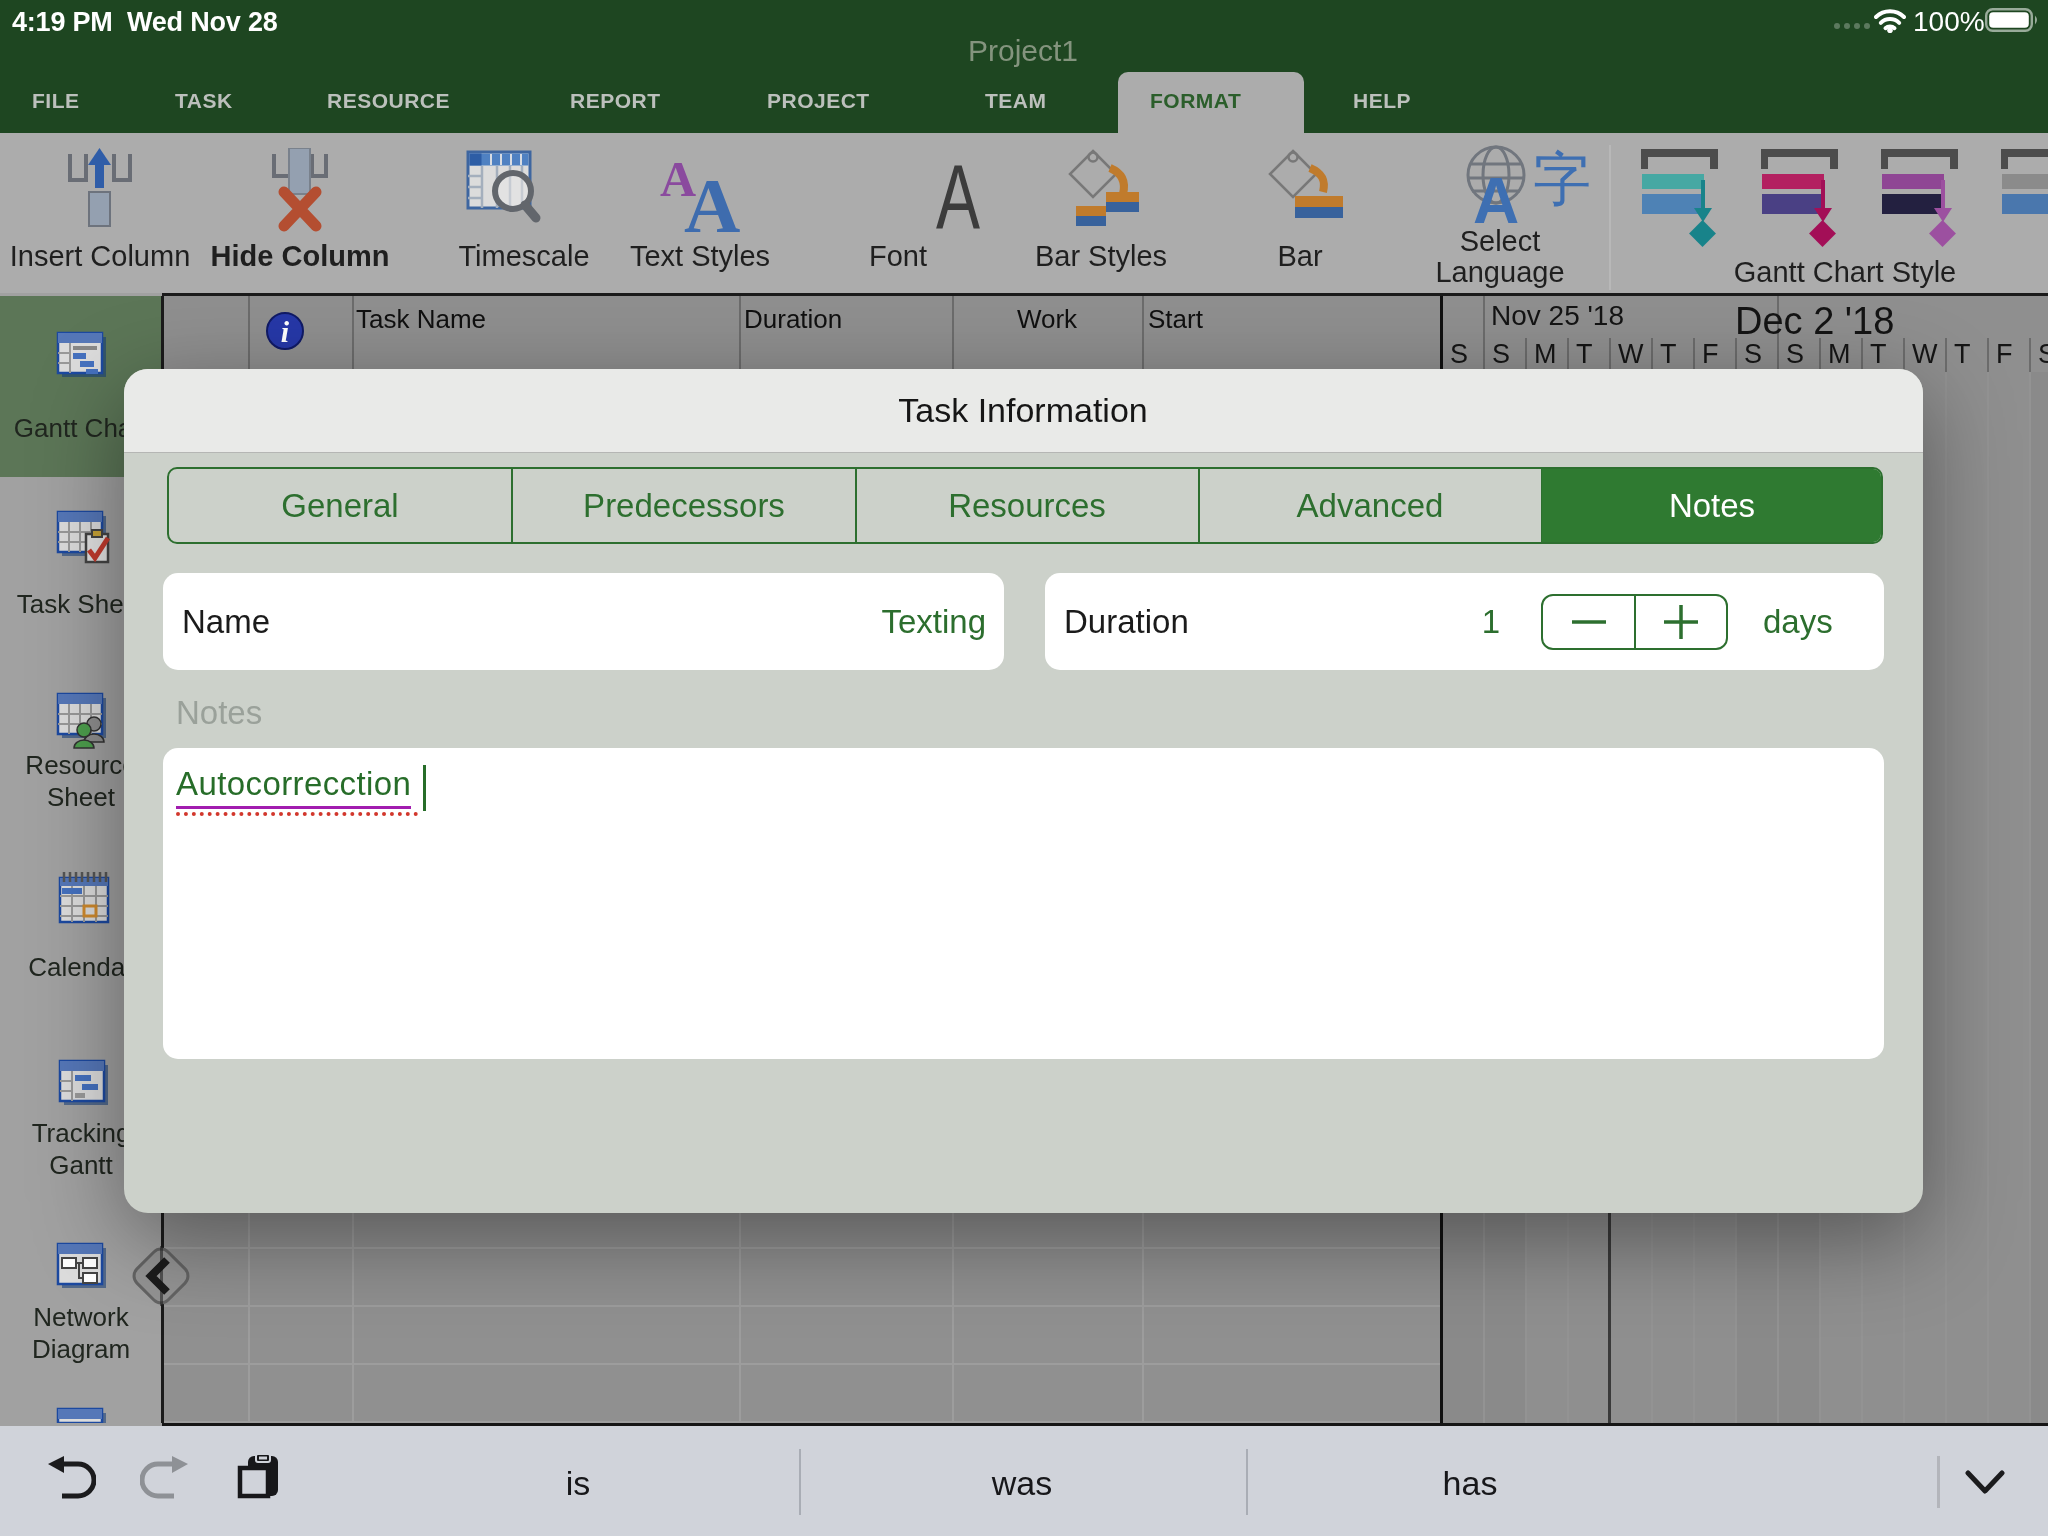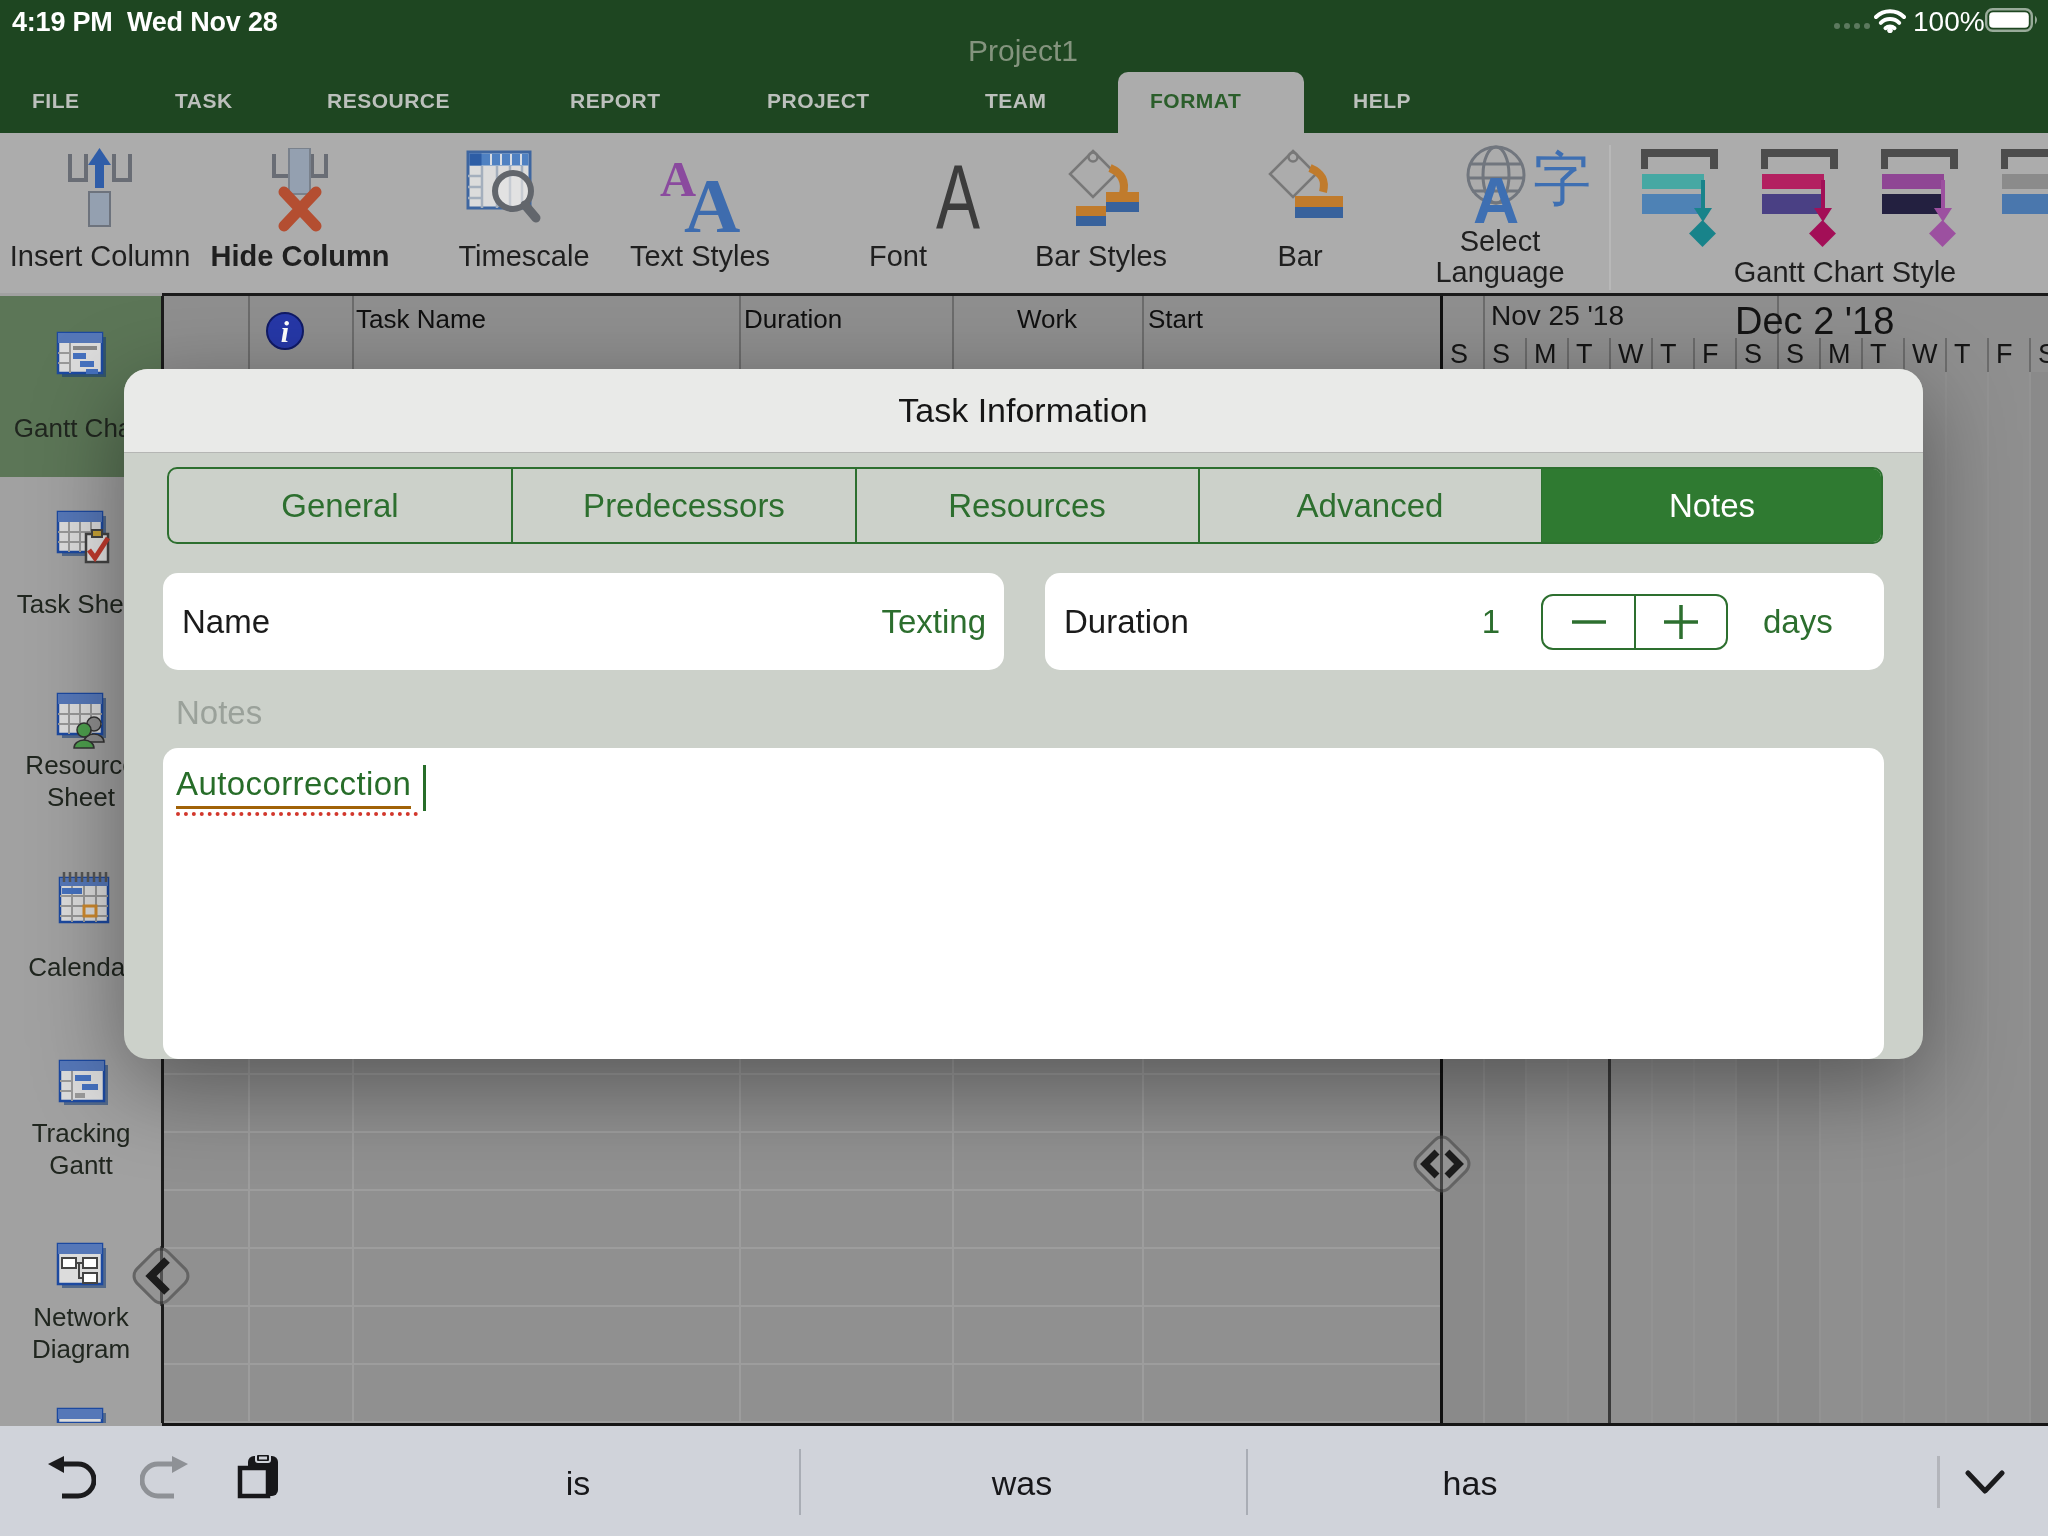--- a/index.html
+++ b/index.html
@@ -324,21 +324,21 @@
  <rect x="11" y="11" width="44" height="44" rx="10" transform="rotate(45 33 33)" fill="#949494" stroke="#646464" stroke-width="3"></rect>
  <path d="M39 17 L23 33 L39 49" stroke="#1c1c1c" stroke-width="8" fill="none"></path>
 </svg>
 <div class="abs" style="left:160px;top:1246px;width:3px;height:60px;background:#1c1c1c;opacity:0.55;"></div>
 <svg class="abs" style="left:1409px;top:1131px;" width="66" height="66" viewBox="0 0 66 66">
  <rect x="11" y="11" width="44" height="44" rx="10" transform="rotate(45 33 33)" fill="#949494" stroke="#646464" stroke-width="3"></rect>
  <path d="M28 21 L16 33 L28 45 M38 21 L50 33 L38 45" stroke="#1c1c1c" stroke-width="7" fill="none"></path>
 </svg>
 <div class="abs" style="left:1440px;top:1133px;width:3px;height:62px;background:#1c1c1c;opacity:0.65;"></div>
 
-<div class="abs" style="left:124px;top:369px;width:1799px;height:690px;border-radius:24px;background:#ccd1ca;box-shadow:0 25px 90px rgba(0,0,0,0.4);overflow:hidden;">
+<div class="abs" style="left:124px;top:369px;width:1799px;height:844px;border-radius:24px;background:#ccd1ca;box-shadow:0 25px 90px rgba(0,0,0,0.4);overflow:hidden;">
 
  <div class="abs" style="left:0;top:0;width:1799px;height:83px;background:#e9eae8;"></div>
  <div class="abs" style="left:0;top:83px;width:1799px;height:1px;background:#b5b6b4;"></div>
  <div class="abs ctr" style="left:899px;top:22px;font-size:34px;color:#161616;">Task Information</div>
 
  <div class="abs" style="left:43px;top:98px;width:1712px;height:73px;border:2px solid #2d6f2f;border-radius:10px;">
   <div class="abs" style="left:0px;top:0;width:342px;height:73px;border-right:2px solid #2d6f2f;"></div>
   <div class="abs" style="left:344px;top:0;width:342px;height:73px;border-right:2px solid #2d6f2f;"></div>
   <div class="abs" style="left:688px;top:0;width:341px;height:73px;border-right:2px solid #2d6f2f;"></div>
   <div class="abs" style="left:1031px;top:0;width:341px;height:73px;border-right:2px solid #2d6f2f;"></div>
@@ -362,21 +362,21 @@
   <svg class="abs" style="left:0;top:0;" width="183" height="52" viewBox="0 0 183 52">
    <path d="M29 26 H63" stroke="#2d6f2f" stroke-width="3.5"></path>
    <path d="M121 26 H155 M138 9 V43" stroke="#2d6f2f" stroke-width="3.5"></path>
   </svg>
  </div>
  <div class="abs" style="left:1639px;top:234px;font-size:33px;color:#2c6e2e;">days</div>
 
  <div class="abs" style="left:52px;top:325px;font-size:33px;color:#9aa19a;">Notes</div>
 
  <div class="abs" style="left:39px;top:379px;width:1721px;height:311px;background:#fff;border-radius:15px;"></div>
- <div class="abs" style="left:52px;top:396px;font-size:33px;letter-spacing:0.4px;color:#276d29;padding-bottom:3px;border-bottom:3px solid #a16207;">Autocorrecction</div>
+ <div class="abs" style="left:52px;top:396px;font-size:33px;letter-spacing:0.4px;color:#276d29;padding-bottom:3px;border-bottom:3px solid #a21caf;">Autocorrecction</div>
  <div class="abs" style="left:52px;top:443px;width:242px;height:0;border-bottom:4px dotted #d2372c;"></div>
  <div class="abs" style="left:299px;top:396px;width:3px;height:46px;background:#276d29;"></div>
 </div>
 
 <div class="abs" style="left:0;top:1426px;width:2048px;height:110px;background:#d0d3da;"></div>
 <svg class="abs" style="left:48px;top:1456px;" width="48" height="48" viewBox="0 0 48 48">
  <path d="M13 8 H30 A 15 15 0 0 1 30 40 H14" stroke="#1b1b1d" stroke-width="5" fill="none"></path>
  <path d="M16 0 L0 8 L16 17 Z" fill="#1b1b1d"></path>
 </svg>
 <svg class="abs" style="left:140px;top:1456px;" width="48" height="48" viewBox="0 0 48 48">

